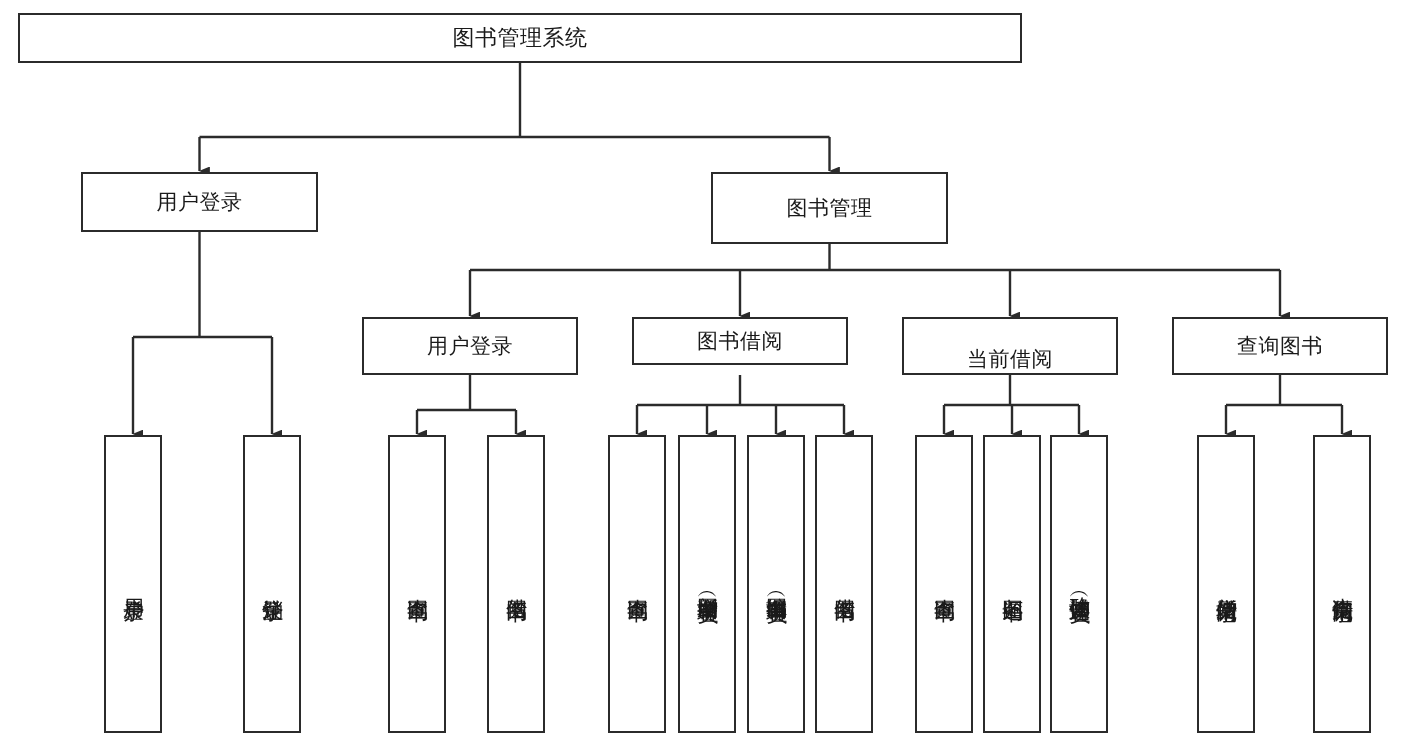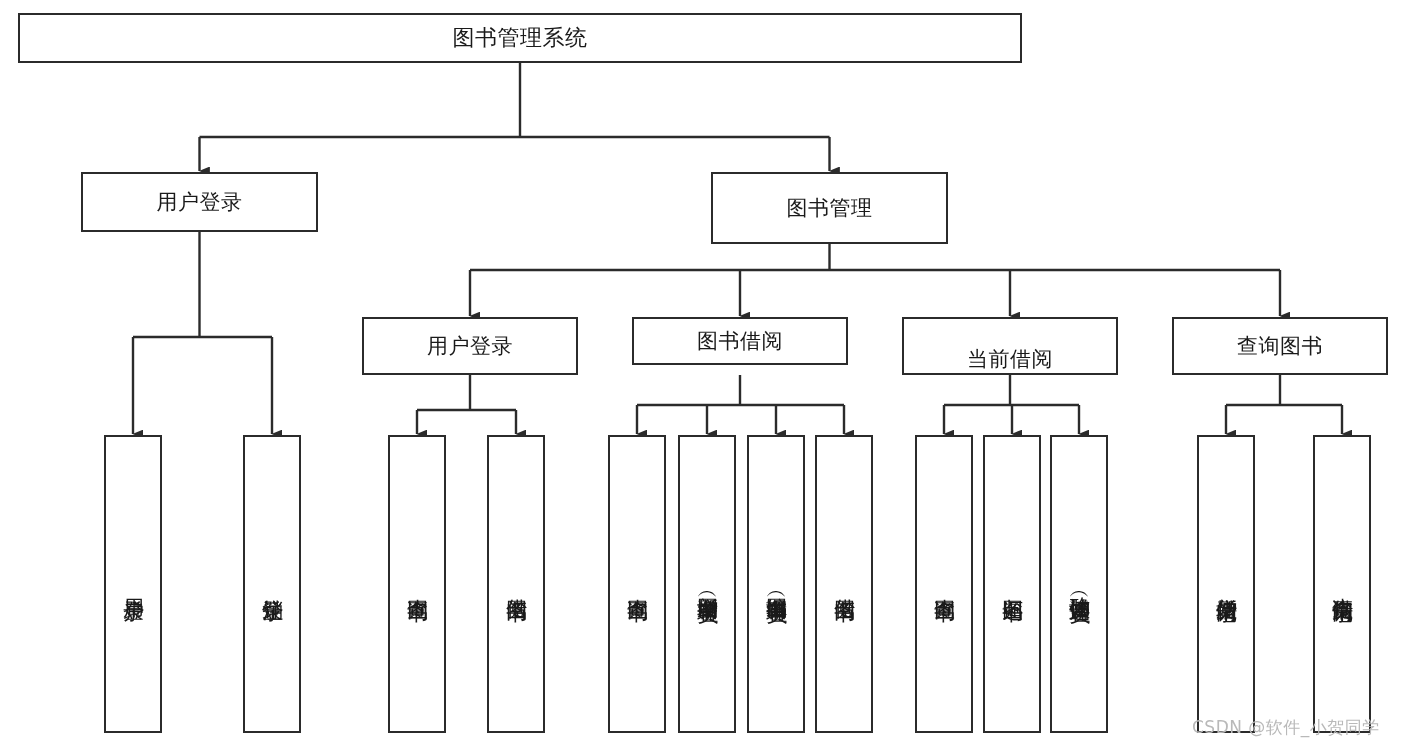--- a/index.html
+++ b/index.html
@@ -170,14 +170,13 @@
         <span class="vtext">确认归还（管理员）</span>
       </div>
       <div class="node vert" style="left: 1197px; top: 435px; width: 58px; height: 298px;">
         <span class="vtext">新增借阅记录</span>
       </div>
       <div class="node vert" style="left: 1313px; top: 435px; width: 58px; height: 298px;">
         <span class="vtext">查询借阅记录</span>
       </div>
     </div>
 
-  <div class="watermark" id="watermark" style="left: 1192px; top: 716px;">CSDN @软件_小贺同学</div>
 </div>
 
 </body></html>

